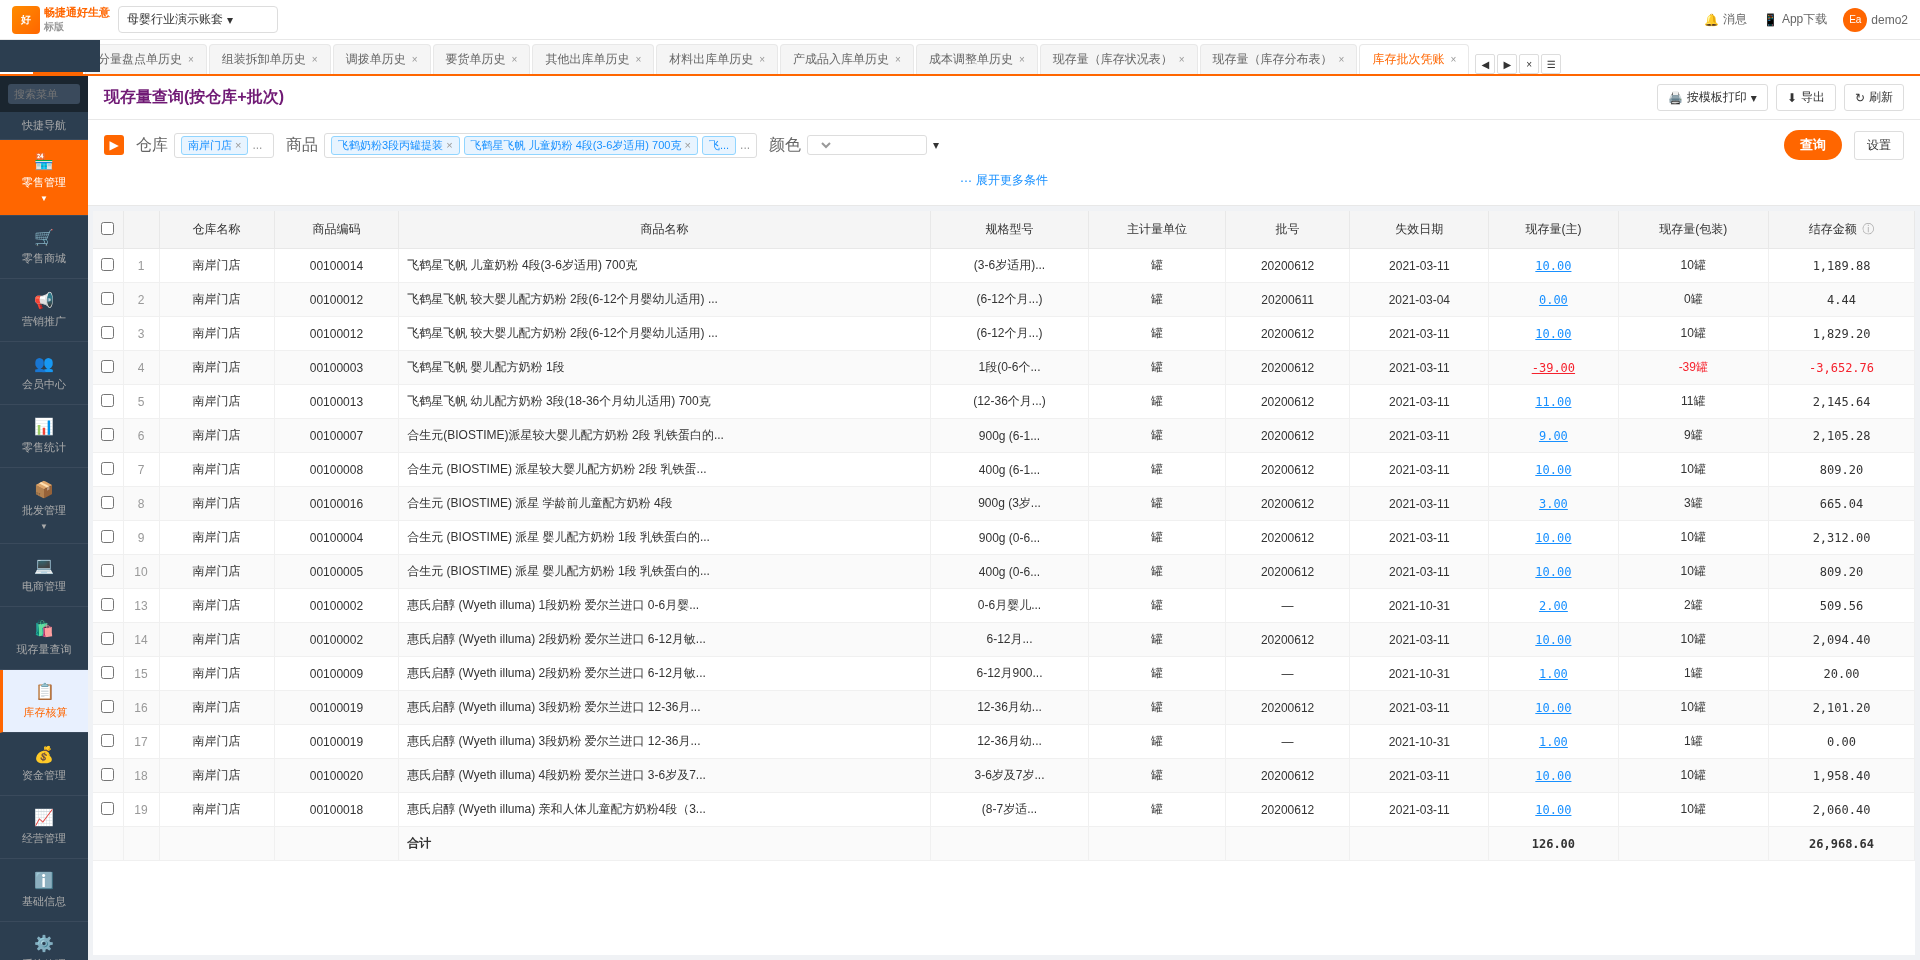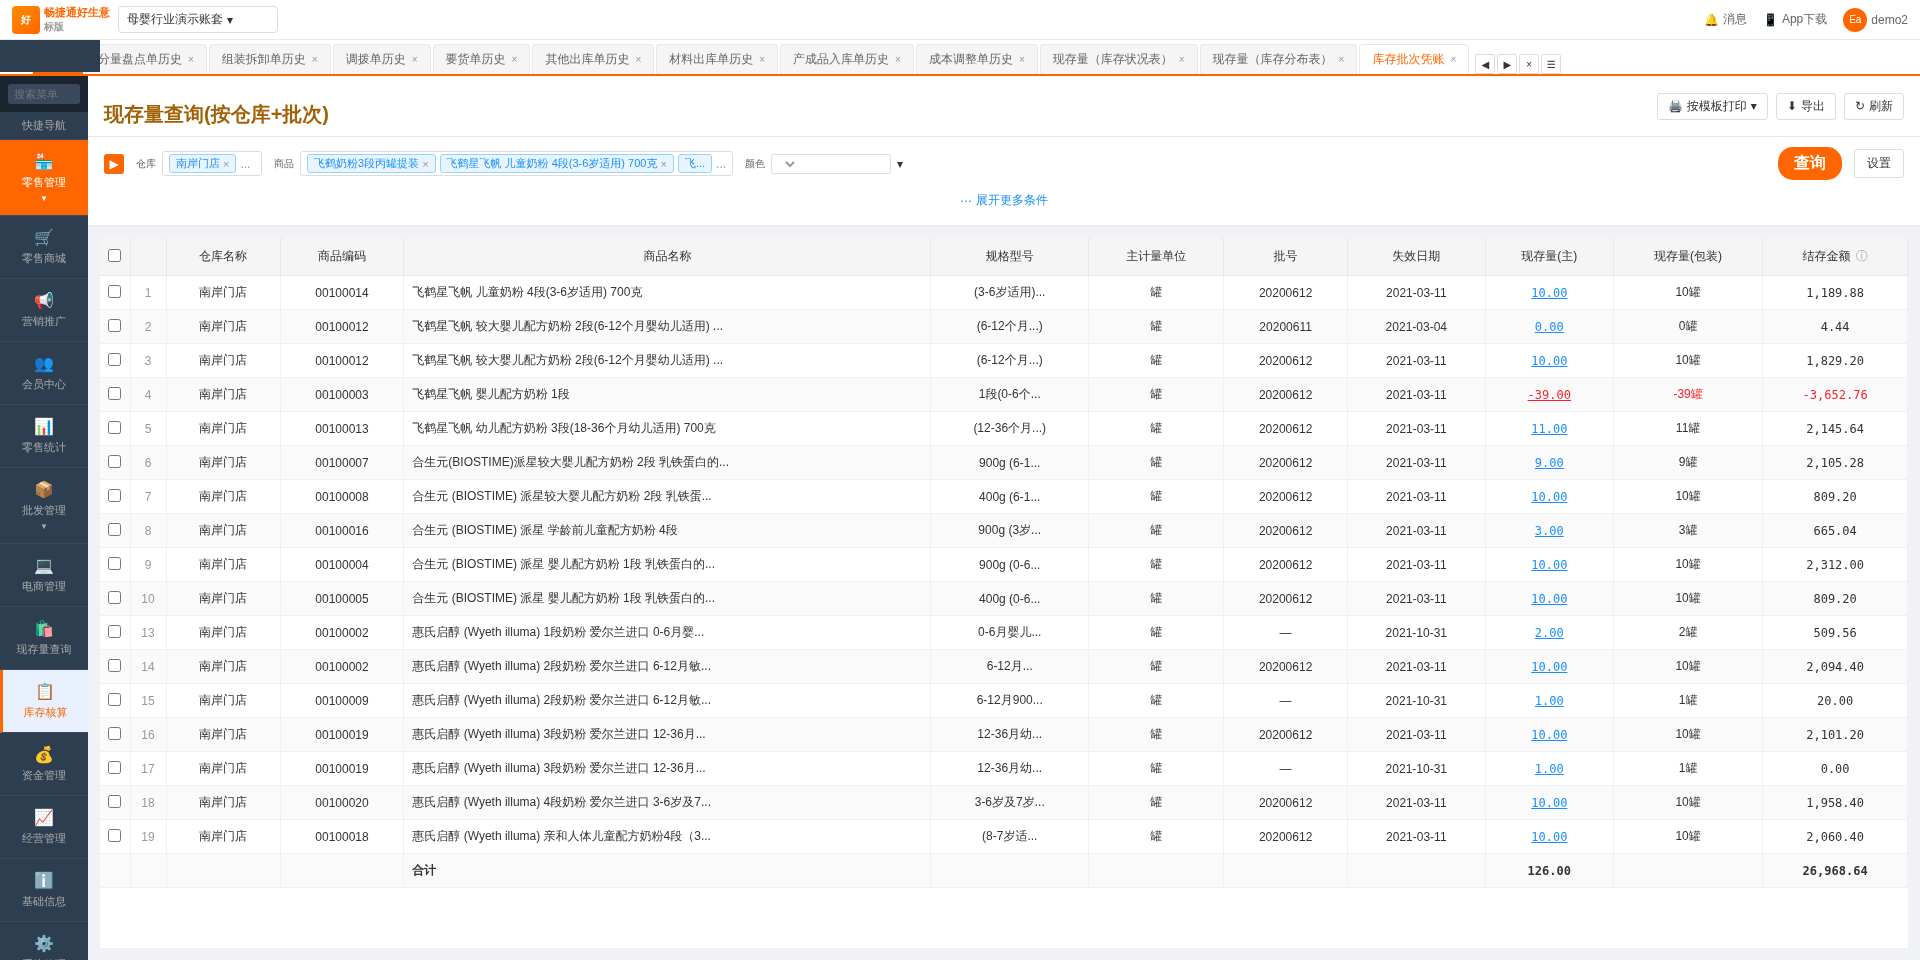--- a/index.html
+++ b/index.html
@@ -33,45 +33,45 @@
     .sidebar-icon { font-size: 16px; }
     .sidebar-search { background: #1a252f; padding: 8px; }
     .search-input { width: 100%; background: #3a4a5c; border: none; border-radius: 3px; padding: 4px 6px; color: #fff; font-size: 11px; outline: none; }
     .sidebar-quick { padding: 6px 8px; color: #aaa; font-size: 11px; text-align: center; border-bottom: 1px solid #3a4a5c; cursor: pointer; }
 
     
     .content-area { flex: 1; display: flex; flex-direction: column; overflow: hidden; background: #f0f2f5; }
 
     
     .page-header { background: #fff; padding: 8px 16px; display: flex; align-items: center; justify-content: space-between; border-bottom: 1px solid #e8e8e8; flex-shrink: 0; }
-    .page-title { font-size: 20px; font-weight: bold; color: #a16207; margin-top: 17px; }
+    .page-title { font-size: 16px; font-weight: bold; color: #701a75; }
     .header-actions { display: flex; align-items: center; gap: 8px; }
     .btn-print { display: flex; align-items: center; gap: 4px; padding: 4px 10px; border: 1px solid #ddd; border-radius: 3px; cursor: pointer; font-size: 12px; color: #333; background: #fff; }
     .btn-export { display: flex; align-items: center; gap: 4px; padding: 4px 10px; border: 1px solid #ddd; border-radius: 3px; cursor: pointer; font-size: 12px; color: #333; background: #fff; }
     .btn-refresh { display: flex; align-items: center; gap: 4px; padding: 4px 10px; border: 1px solid #ddd; border-radius: 3px; cursor: pointer; font-size: 12px; color: #333; background: #fff; }
 
     
     .filter-area { background: #fff; padding: 10px 16px; border-bottom: 1px solid #e8e8e8; flex-shrink: 0; }
     .filter-row { display: flex; align-items: center; gap: 12px; flex-wrap: nowrap; }
     .filter-expand-btn { color: #ff6600; background: #ff6600; color: white; border: none; border-radius: 3px; width: 20px; height: 20px; cursor: pointer; font-size: 12px; display: flex; align-items: center; justify-content: center; }
     .filter-group { display: flex; align-items: center; gap: 6px; }
-    .filter-label { color: #666; font-size: 10px; white-space: nowrap; }
+    .filter-label { color: #666; font-size: 16px; white-space: nowrap; }
     .filter-tag-area { display: flex; align-items: center; gap: 4px; border: 1px solid #ddd; border-radius: 3px; padding: 2px 6px; min-width: 100px; background: #fff; }
     .filter-tag { background: #e8f4ff; border: 1px solid #91d5ff; border-radius: 3px; padding: 1px 6px; font-size: 11px; color: #1890ff; display: flex; align-items: center; gap: 3px; }
     .filter-tag .remove { cursor: pointer; color: #999; }
     .filter-more { color: #999; cursor: pointer; }
     .filter-product-area { display: flex; align-items: center; gap: 4px; border: 1px solid #ddd; border-radius: 3px; padding: 2px 6px; flex: 1; max-width: 480px; background: #fff; flex-wrap: wrap; }
     .filter-color-area { display: flex; align-items: center; gap: 4px; border: 1px solid #ddd; border-radius: 3px; padding: 2px 6px; min-width: 120px; background: #fff; }
     .filter-dropdown { border: none; background: transparent; color: #999; font-size: 11px; cursor: pointer; }
     .filter-expand-more { display: flex; align-items: center; gap: 4px; color: #1890ff; cursor: pointer; font-size: 12px; padding: 6px; }
-    .btn-query { background: #ff6600; color: white; border: none; border-radius: 15px; padding: 6px 16px; cursor: pointer; font-size: 16px; font-weight: bold; }
+    .btn-query { background: #ff6600; color: white; border: none; border-radius: 15px; padding: 6px 16px; cursor: pointer; font-size: 13px; font-weight: bold; }
     .btn-setting { background: #fff; color: #333; border: 1px solid #ddd; border-radius: 3px; padding: 5px 12px; cursor: pointer; font-size: 12px; }
 
     
-    .table-container { flex: 1; overflow: auto; background: #fff; margin: 12px; }
+    .table-container { flex: 1; overflow: auto; background: #fff; margin: 5px; }
     table { width: 100%; border-collapse: collapse; font-size: 12px; }
     thead tr { background: #f5f5f5; }
     thead th { padding: 10px 8px; text-align: center; border-bottom: 1px solid #e8e8e8; border-right: 1px solid #e8e8e8; color: #333; font-weight: normal; white-space: nowrap; position: sticky; top: 0; background: #f5f5f5; z-index: 1; }
     tbody tr { border-bottom: 1px solid #f0f0f0; }
     tbody tr.total-row { background: #fafafa; font-weight: bold; }
     tbody td { padding: 8px 8px; text-align: center; border-right: 1px solid #f0f0f0; white-space: nowrap; }
     tbody td.text-left { text-align: left; }
     .td-link { color: #1890ff; text-decoration: underline; cursor: pointer; }
     .td-negative { color: #f5222d; }
     .td-num { font-family: monospace; }

